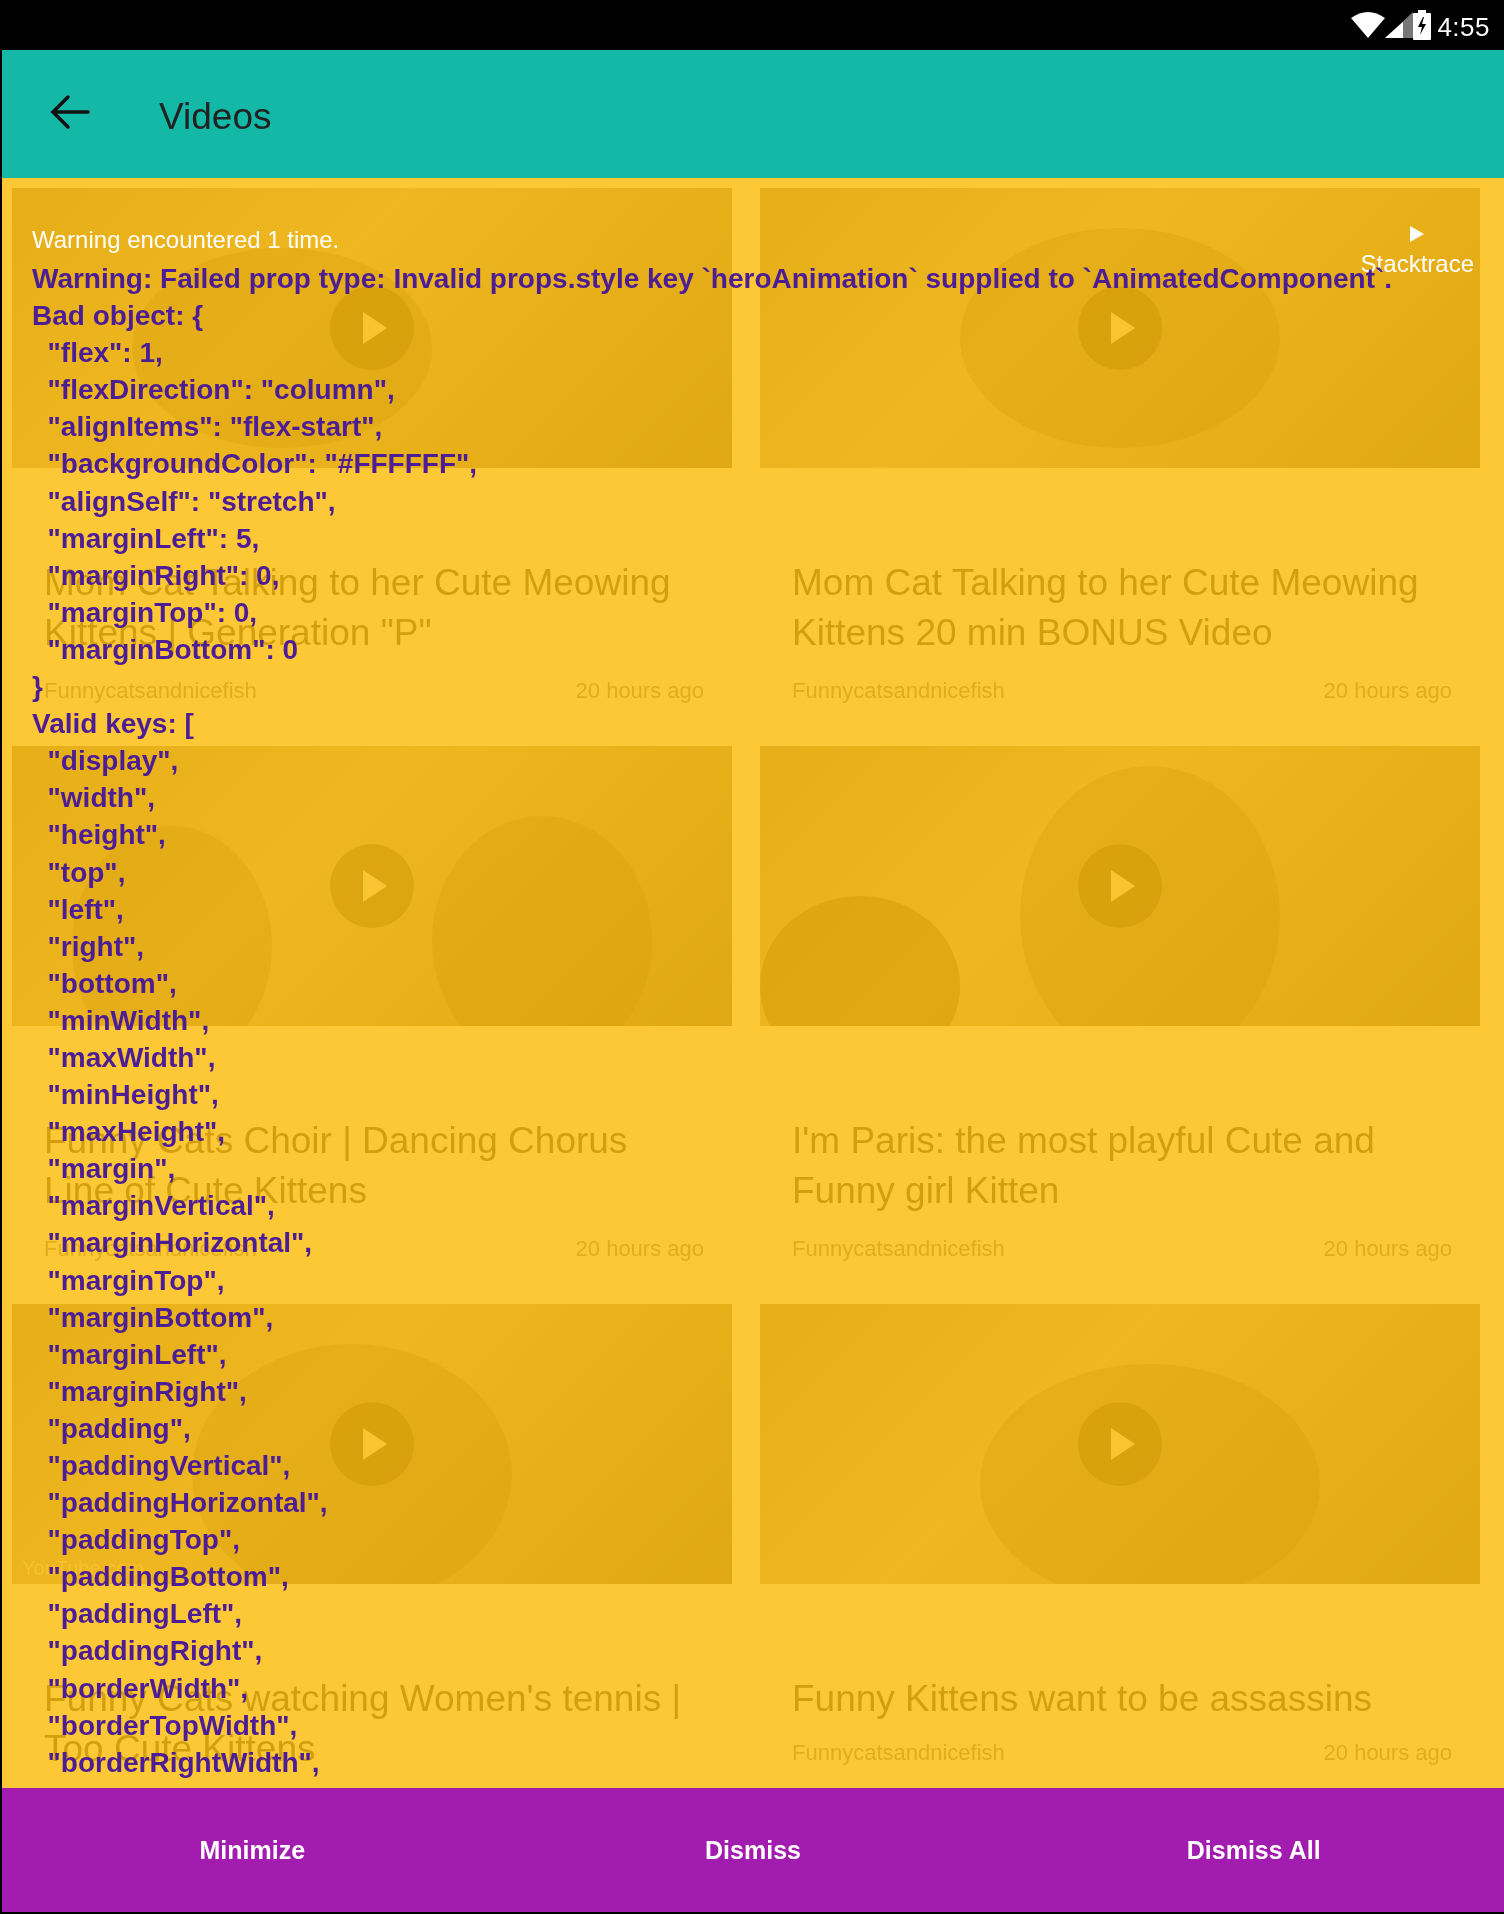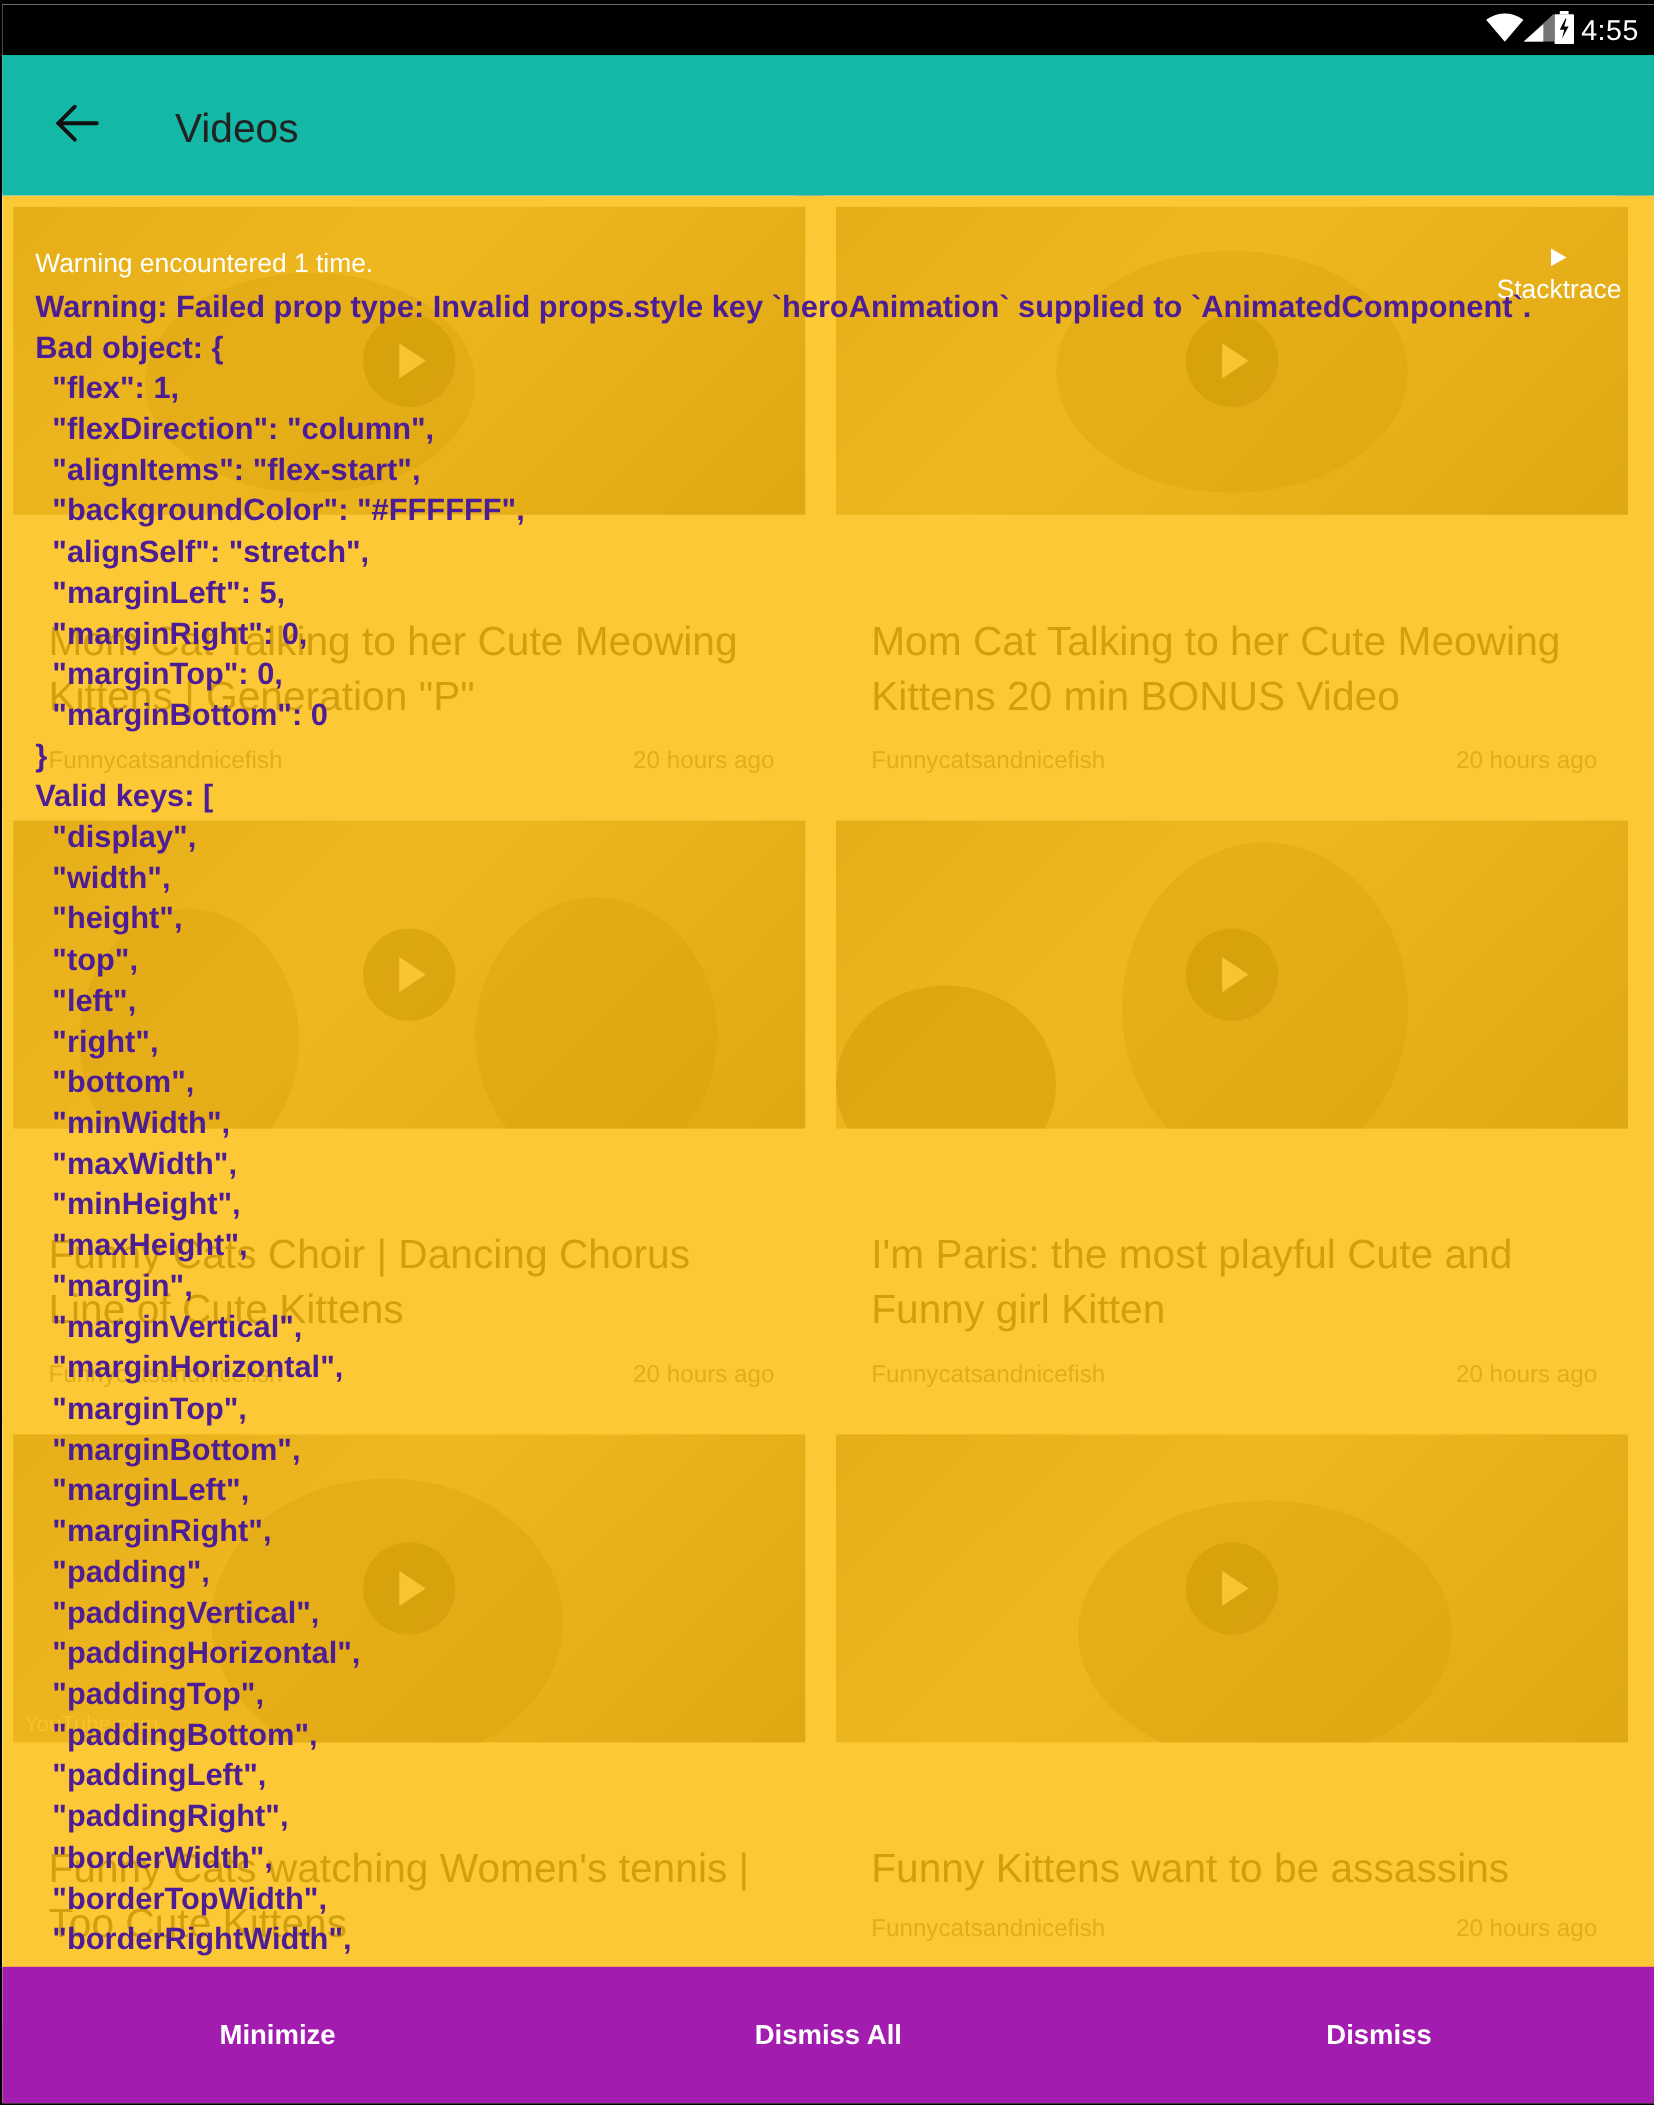--- a/index.html
+++ b/index.html
@@ -197,18 +197,18 @@
   "paddingBottom",
   "paddingLeft",
   "paddingRight",
   "borderWidth",
   "borderTopWidth",
   "borderRightWidth",
   "borderBottomWidth",</div>
 
     <div class="yb-buttons">
       <div class="yb-btn">Minimize</div>
+      <div class="yb-btn">Dismiss</div>
       <div class="yb-btn">Dismiss All</div>
-      <div class="yb-btn">Dismiss</div>
     </div>
   </div>
 
 </div>
 
 </body></html>

